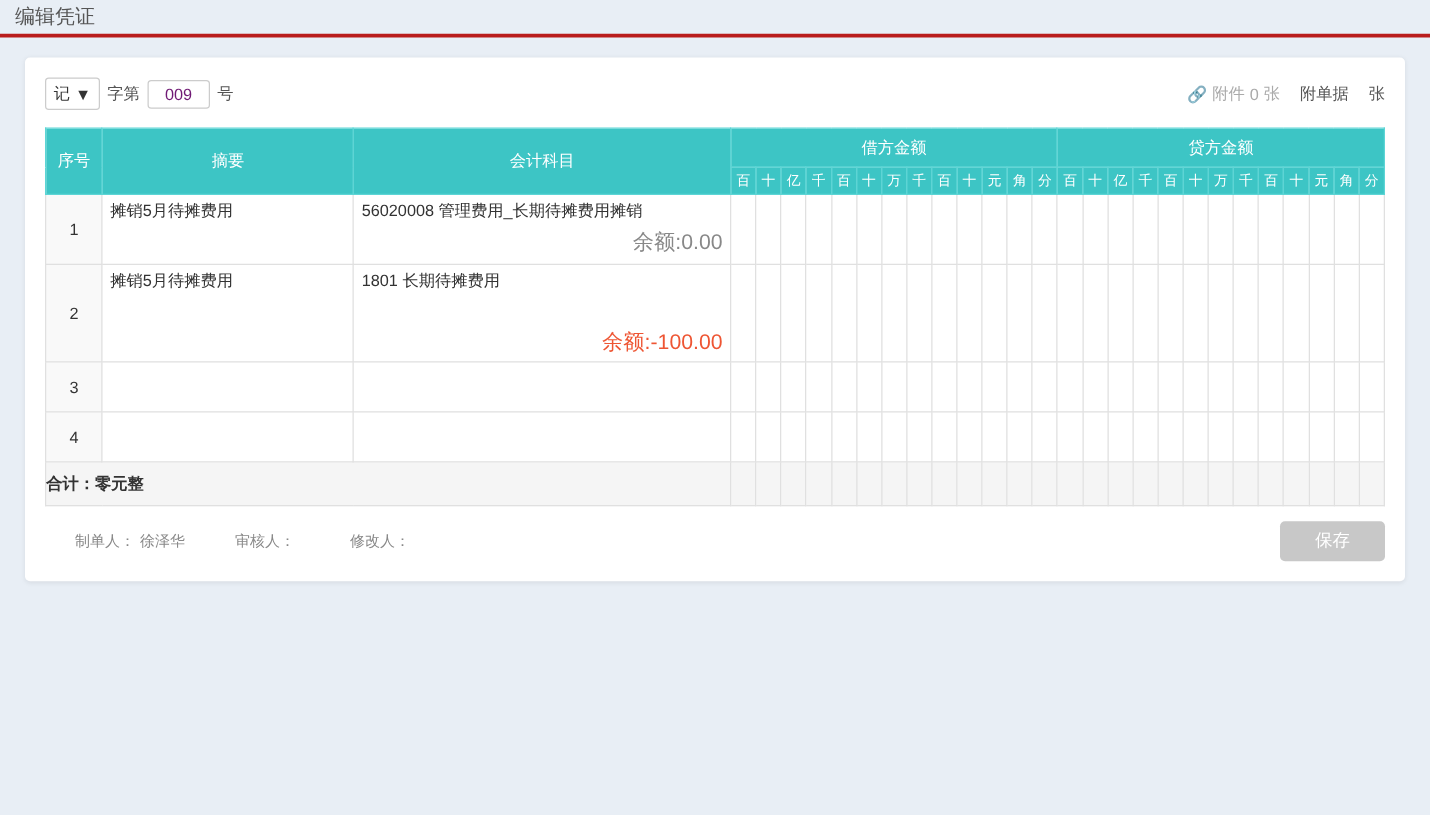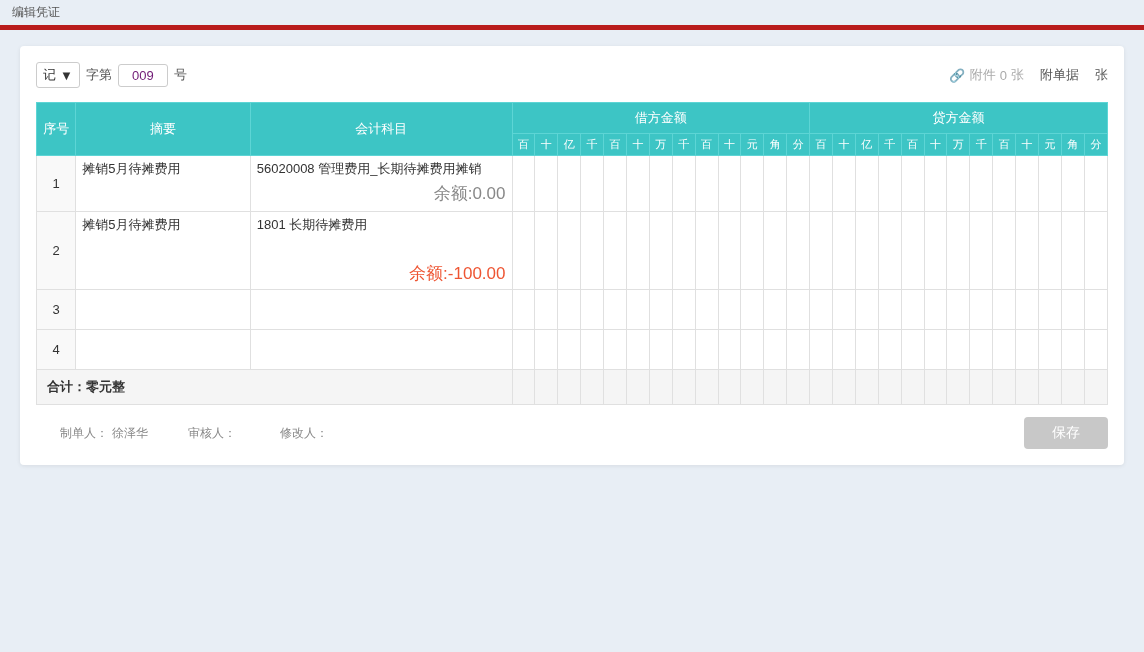--- a/index.html
+++ b/index.html
@@ -7,23 +7,23 @@
       font-family: 'Microsoft YaHei', SimSun, sans-serif;
       font-size: 13px;
       background: #e8eef5;
       width: 1144px;
       height: 652px;
       overflow: hidden;
     }
     .title-bar {
       background: #e8eef5;
       padding: 6px 12px;
-      font-size: 12px;
+      font-size: 16px;
       color: #555;
-      border-bottom: 5px solid #b91c1c;
+      border-bottom: 3px solid #b91c1c;
       height: 30px;
       display: flex;
       align-items: center;
     }
     .main-content {
       padding: 16px 20px;
       height: calc(652px - 30px);
       overflow-y: auto;
     }
     .page-header {
@@ -178,21 +178,21 @@
       margin-top: 28px;
     }
     .voucher-table tbody tr td.amount-cell {
       text-align: center;
       width: 16px;
       min-width: 16px;
       padding: 4px 2px;
     }
     .total-row td {
       background: #f5f5f5;
-      padding: 8px 10px;
+      padding: 8px 0;
       border: 1px solid #e0e0e0;
       font-family: Liberation Serif, serif;
     }
     .total-label {
       font-size: 13px;
       color: #333;
       font-weight: bold;
     }
     .footer-row {
       display: flex;

